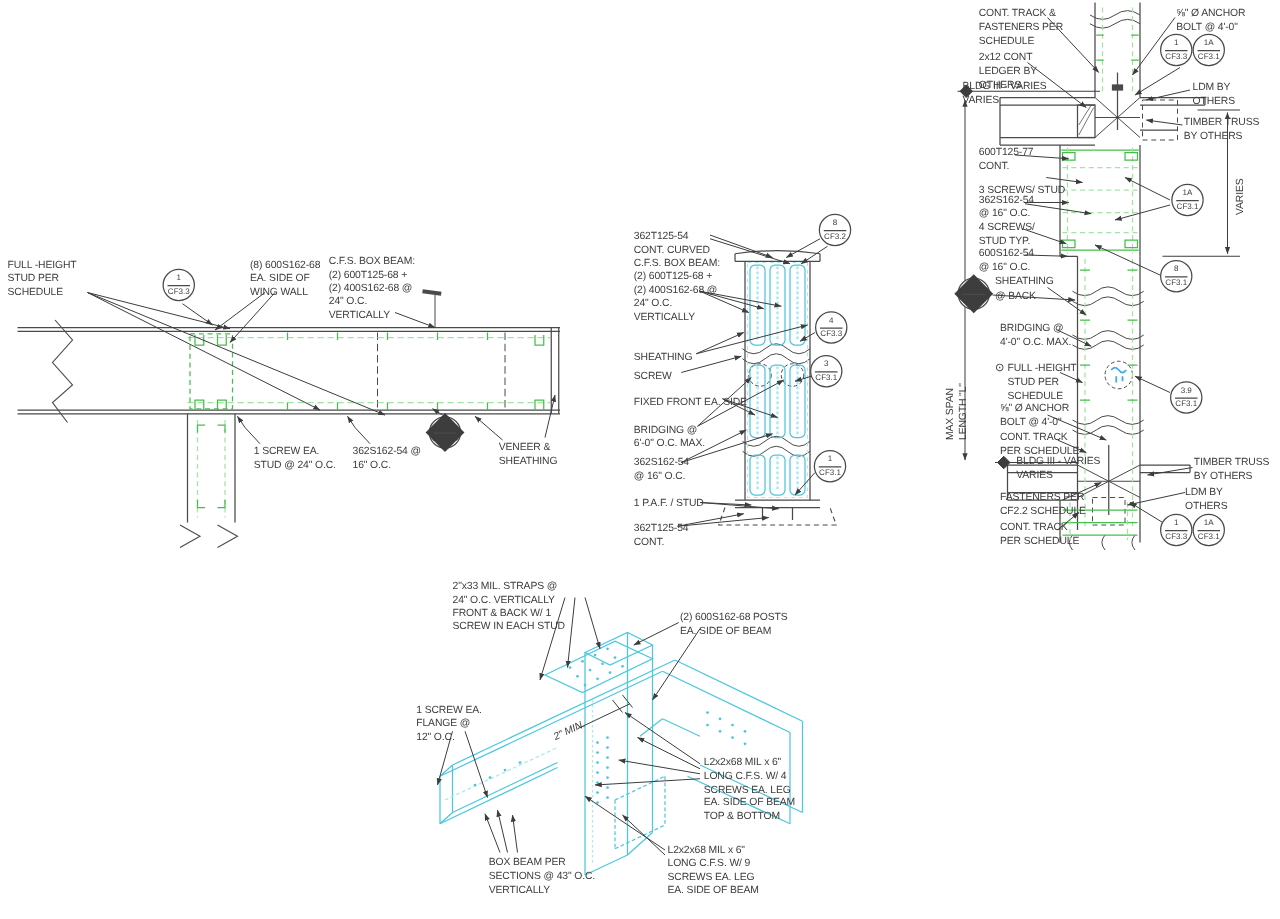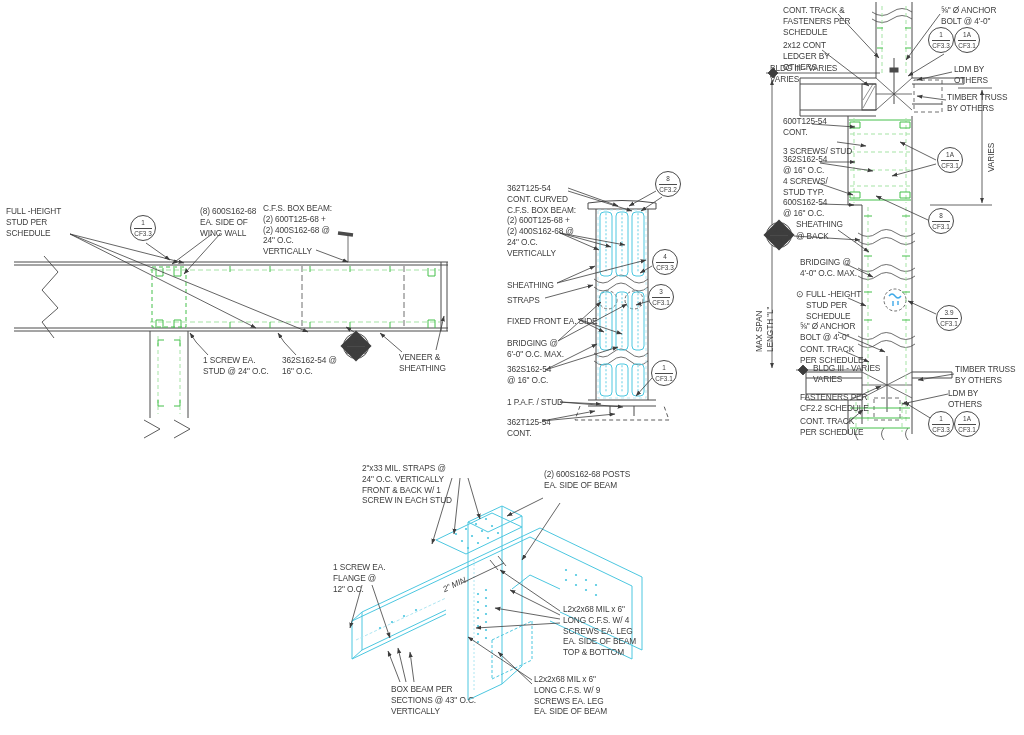--- a/index.html
+++ b/index.html
@@ -304,21 +304,21 @@
   </div>
 
   <div class="lbl" style="left:507px;top:183px">362T125-54
 CONT. CURVED
 C.F.S. BOX BEAM:
 (2) 600T125-68 +
 (2) 400S162-68 @
 24" O.C.
 VERTICALLY</div>
   <div class="lbl" style="left:507px;top:280px">SHEATHING</div>
-  <div class="lbl" style="left:507px;top:295px">STRAPS</div>
+  <div class="lbl" style="left:507px;top:295px">SCREW</div>
   <div class="lbl" style="left:507px;top:316px">FIXED FRONT EA. SIDE</div>
   <div class="lbl" style="left:507px;top:338px">BRIDGING @
 6'-0" O.C. MAX.</div>
   <div class="lbl" style="left:507px;top:364px">362S162-54
 @ 16" O.C.</div>
   <div class="lbl" style="left:507px;top:397px">1 P.A.F. / STUD</div>
   <div class="lbl" style="left:507px;top:417px">362T125-54
 CONT.</div>
   <div class="callout" style="left:655px;top:171px">
     <span class="ct">8</span>
@@ -338,21 +338,21 @@
   </div>
 
   <div class="lbl" style="left:783px;top:5px">CONT. TRACK &amp;
 FASTENERS PER
 SCHEDULE</div>
   <div class="lbl" style="left:783px;top:40px">2x12 CONT
 LEDGER BY
 OTHERS</div>
   <div class="lbl" style="left:770px;top:63px">BLDG III - VARIES</div>
   <div class="lbl" style="left:770px;top:74px">VARIES</div>
-  <div class="lbl" style="left:783px;top:116px">600T125-54
+  <div class="lbl" style="left:783px;top:116px">600T125-77
 CONT.</div>
   <div class="lbl" style="left:783px;top:146px">3 SCREWS/ STUD</div>
   <div class="lbl" style="left:783px;top:154px">362S162-54
 @ 16" O.C.</div>
   <div class="lbl" style="left:783px;top:176px">4 SCREWS/
 STUD TYP.</div>
   <div class="lbl" style="left:783px;top:197px">600S162-54
 @ 16" O.C.</div>
   <div class="lbl" style="left:796px;top:219px">SHEATHING</div>
   <div class="lbl" style="left:796px;top:231px">@ BACK</div>
@@ -415,21 +415,21 @@
   </div>
   <div class="callout" style="left:954px;top:411px">
     <span class="ct">1A</span>
     <span class="cb">CF3.1</span>
   </div>
 
   <div class="lbl" style="left:362px;top:463px">2"x33 MIL. STRAPS @
 24" O.C. VERTICALLY
 FRONT &amp; BACK W/ 1
 SCREW IN EACH STUD</div>
-  <div class="lbl" style="left:544px;top:469px">(2) 600S162-68 POSTS
+  <div class="lbl" style="left:544px;top:488px">(2) 600S162-68 POSTS
 EA. SIDE OF BEAM</div>
   <div class="lbl" style="left:333px;top:562px">1 SCREW EA.
 FLANGE @
 12" O.C.</div>
   <div class="lbl ilbl" style="left:441px;top:585px">2" MIN.</div>
   <div class="lbl" style="left:563px;top:604px">L2x2x68 MIL x 6"
 LONG C.F.S. W/ 4
 SCREWS EA. LEG
 EA. SIDE OF BEAM
 TOP &amp; BOTTOM</div>

